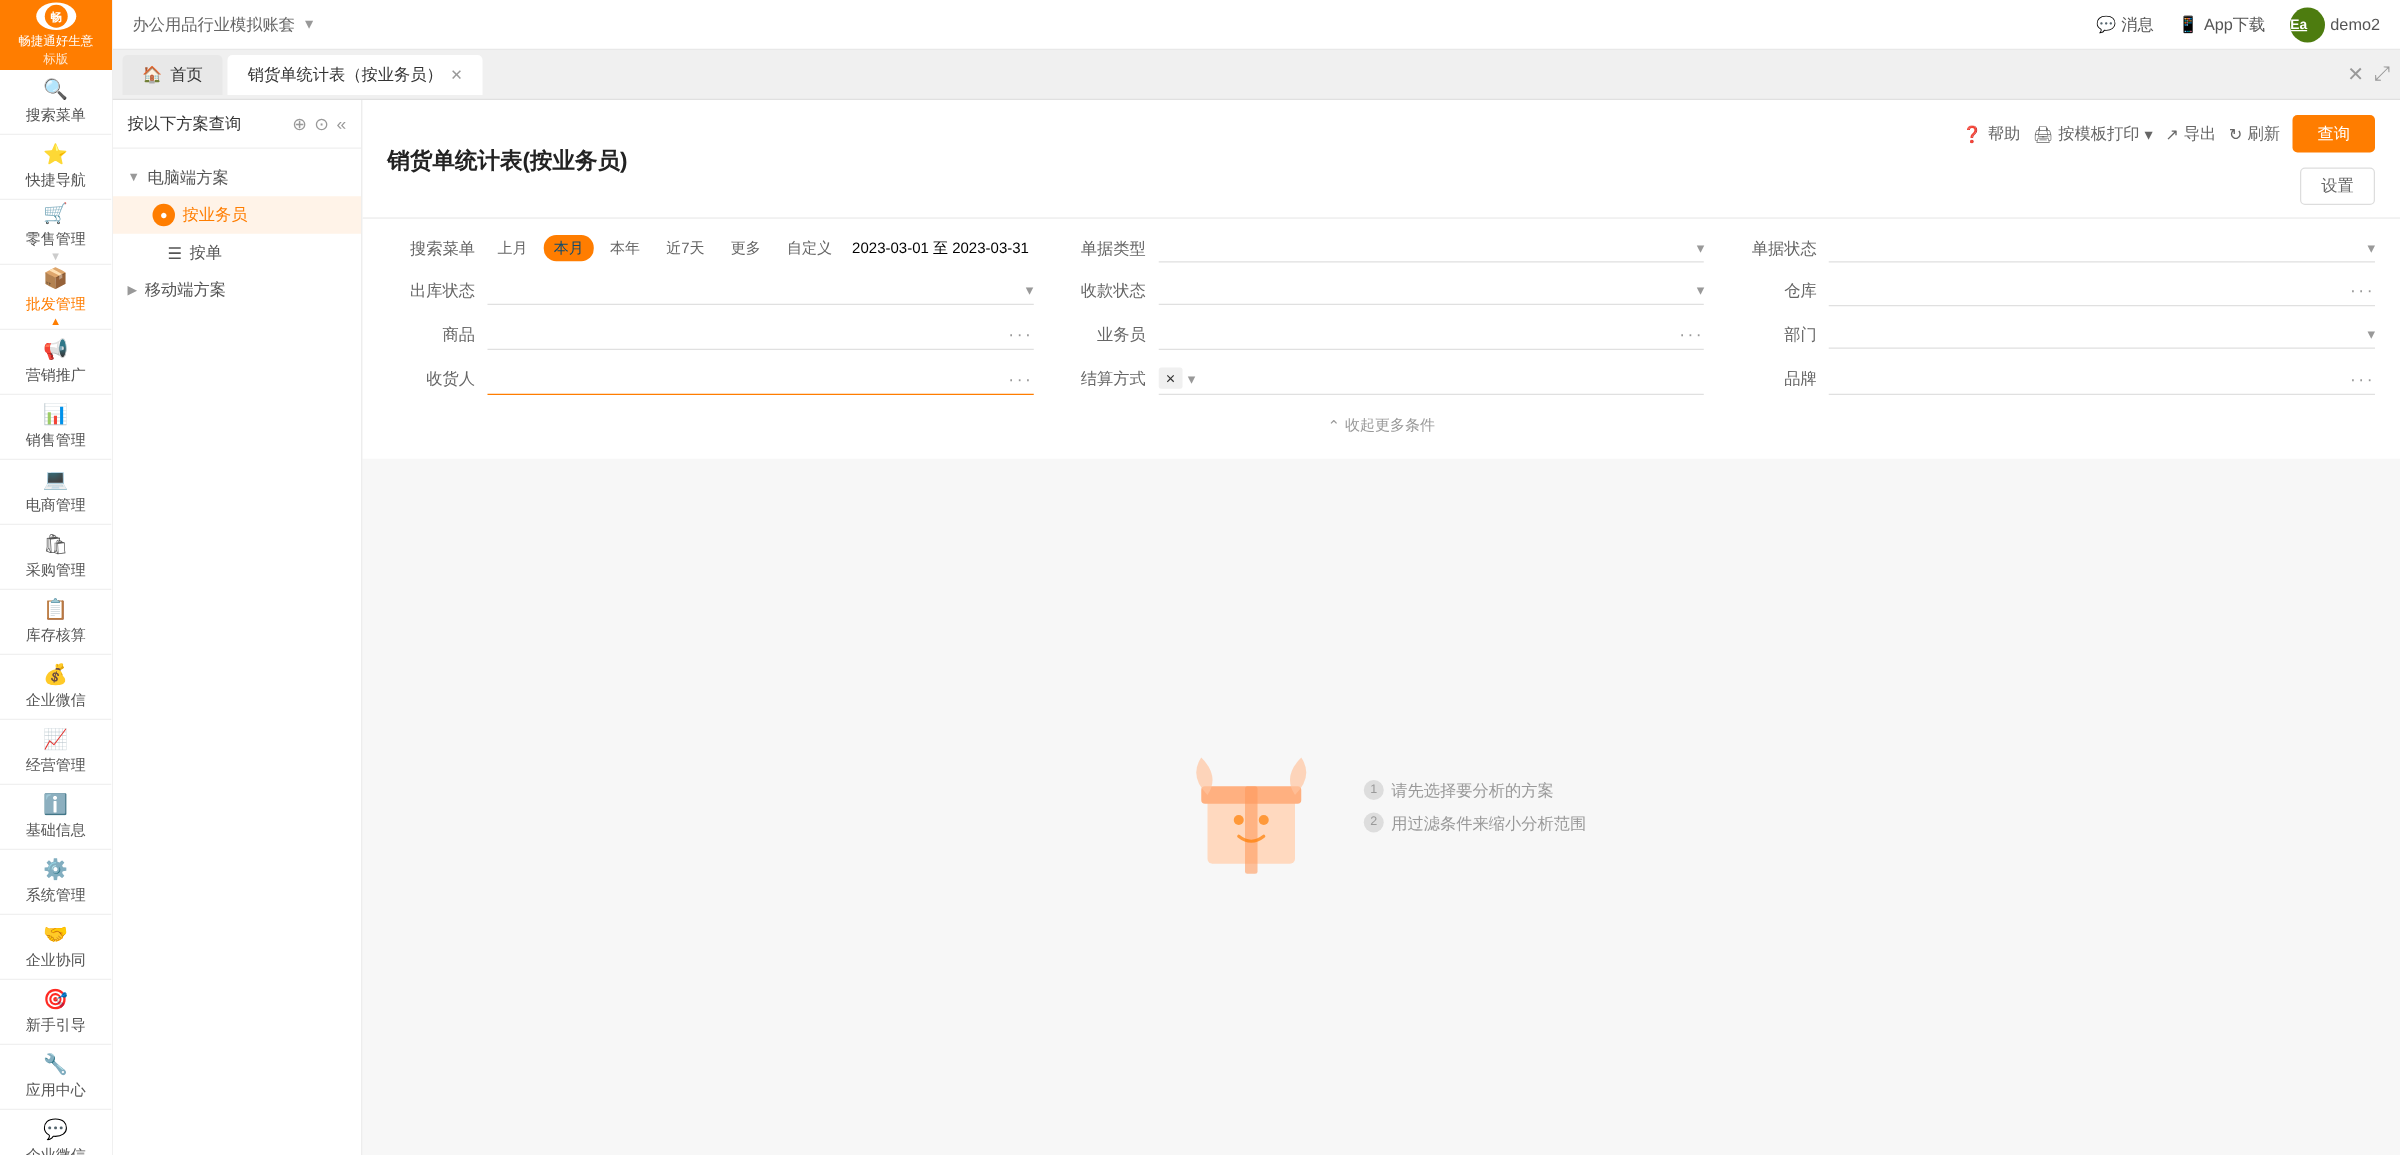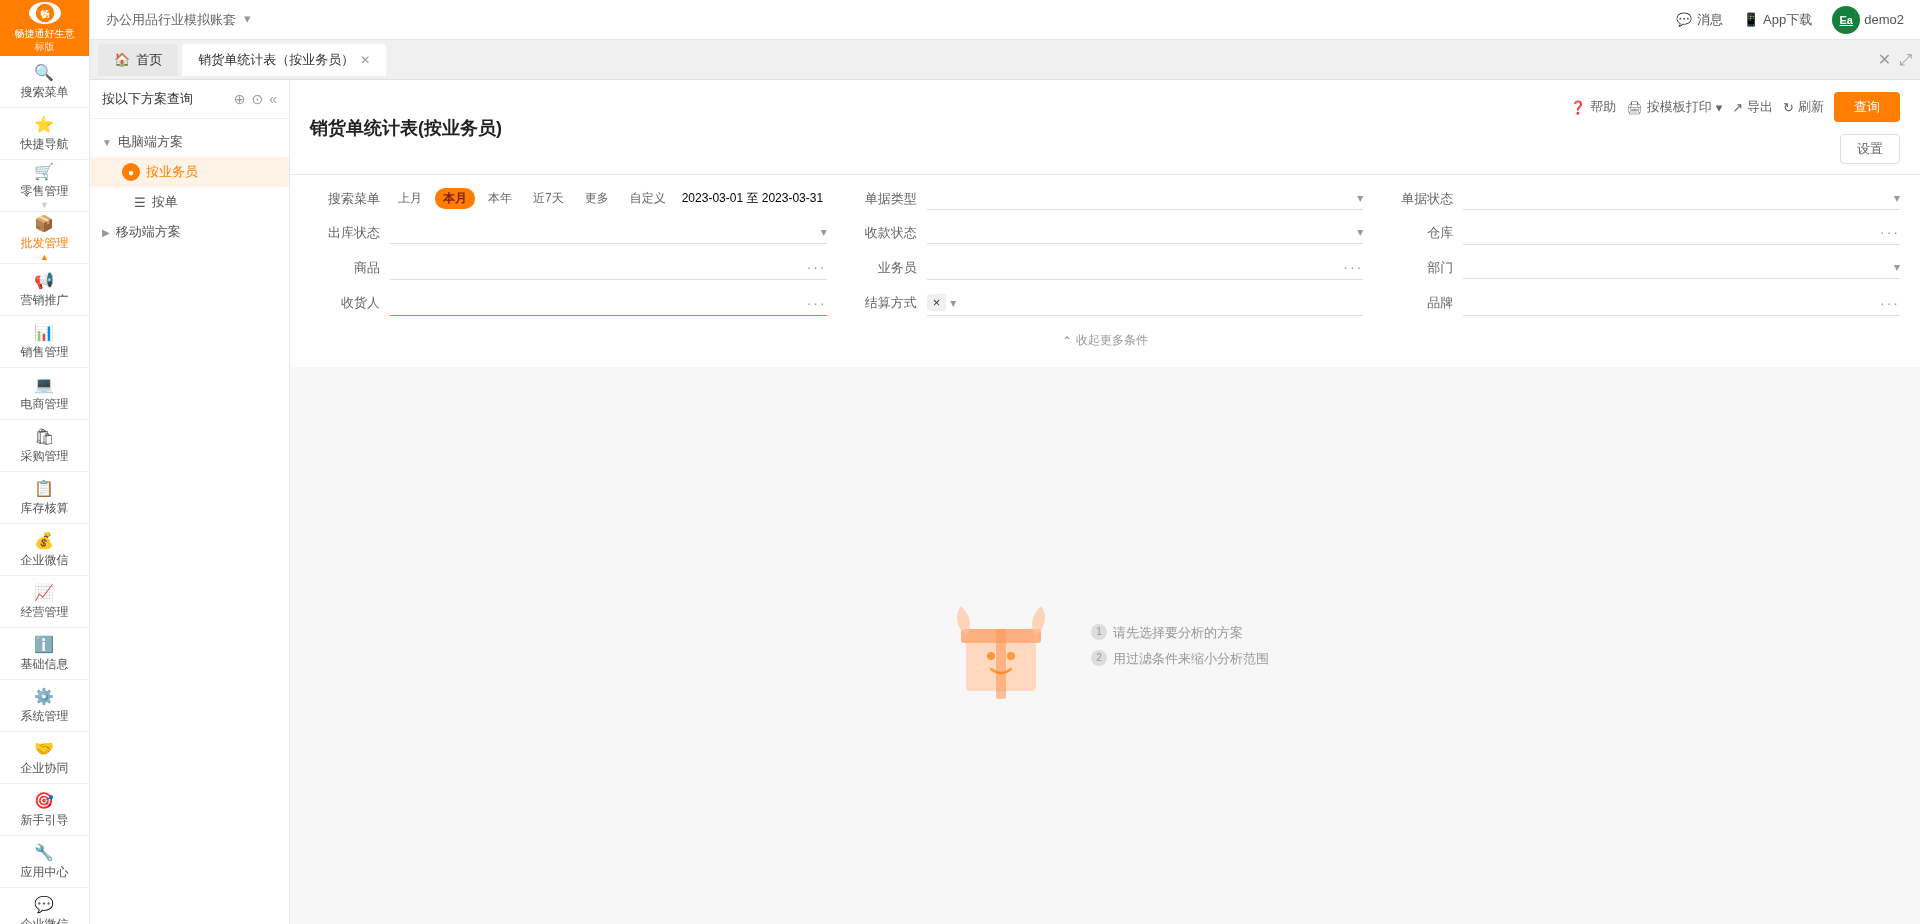--- a/index.html
+++ b/index.html
@@ -68,21 +68,21 @@
       background: #fff;
       display: flex;
       align-items: center;
       justify-content: space-between;
       padding: 0 16px;
       border-bottom: 1px solid #e8e8e8;
     }
     .header-left { display: flex; align-items: flex-start; gap: 8px; font-size: 13px; color: #666; }
     .header-right { display: flex; align-items: center; gap: 20px; font-size: 13px; color: #555; }
     .header-right-item { display: flex; align-items: center; gap: 4px; cursor: pointer; }
-    .avatar { width: 28px; height: 28px; border-radius: 50%; background: #15803d; display: flex; align-items: center; justify-content: center; color: white; font-size: 11px; overflow: hidden; text-decoration: underline; }
+    .avatar { width: 28px; height: 28px; border-radius: 50%; background: #4d7c0f; display: flex; align-items: center; color: white; font-size: 11px; overflow: hidden; text-decoration: underline; }
 
     
     #tab-bar {
       height: 40px;
       background: #f0f0f0;
       display: flex;
       align-items: center;
       padding: 0 8px;
       border-bottom: 1px solid #e0e0e0;
     }
@@ -225,21 +225,21 @@
     }
     .date-tabs { display: flex; gap: 5px; }
     .date-tab {
       padding: 2px 8px;
       border-radius: 2px;
       font-size: 12px;
       cursor: pointer;
       color: #666;
       border: none; background: none;
     }
-    .date-tab.active { background: #ff7d00; color: #7f1d1d; border-radius: 10px; font-weight: bold; }
+    .date-tab.active { background: #ff7d00; color: #0c4a6e; border-radius: 10px; }
     .date-value { font-size: 12px; color: #000000; margin-left: 8px; }
     .select-control {
       flex: 1;
       display: flex;
       align-items: center;
       border-bottom: 1px solid #e0e0e0;
       padding: 4px 0;
       cursor: pointer;
       position: relative;
     }

